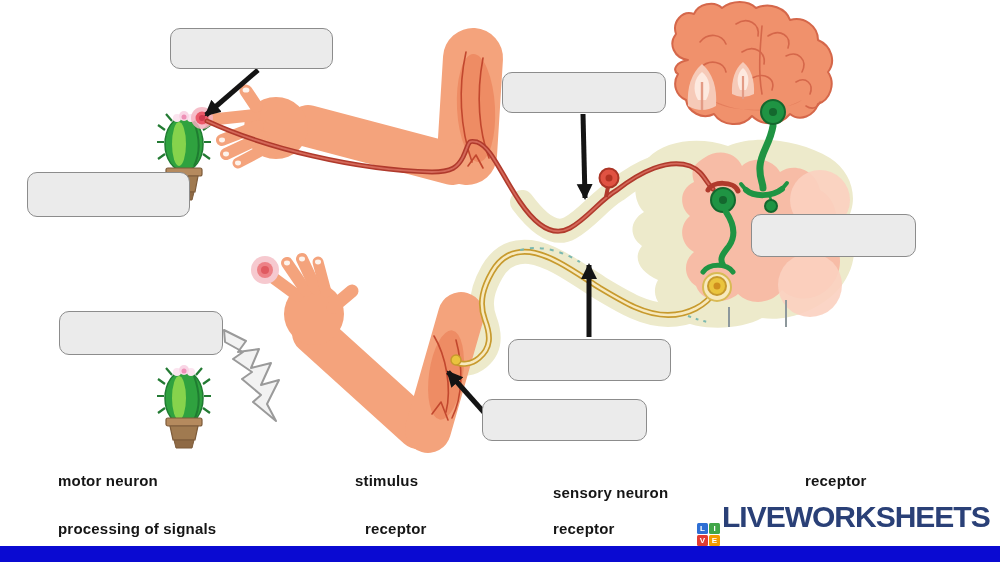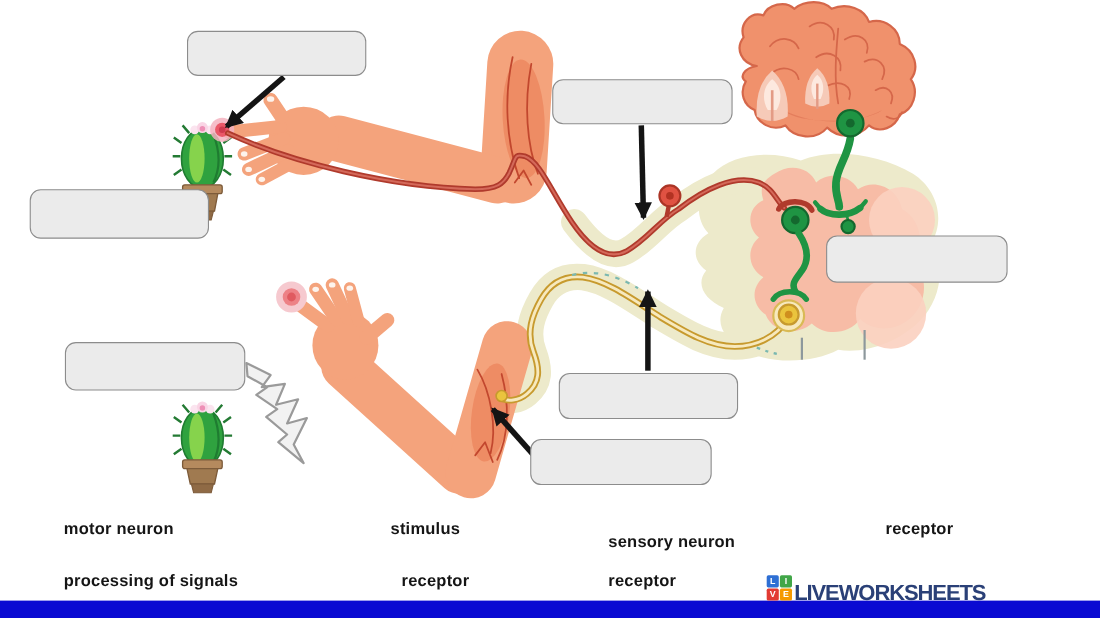--- a/index.html
+++ b/index.html
@@ -32,22 +32,22 @@
         letter-spacing:.2px;z-index:3;white-space:nowrap;}
 
   .footer-bar{position:absolute;left:0;top:546px;width:1000px;height:16px;
               background:var(--footer-bar);z-index:4;}
   .logo{position:absolute;left:697px;top:523px;z-index:5;display:grid;
         grid-template-columns:11px 11px;grid-auto-rows:11px;gap:1px;}
   .logo span{display:flex;align-items:center;justify-content:center;color:#fff;
              font-size:8px;font-weight:bold;border-radius:1.5px;}
   .logo .b0{background:var(--logo-l-bg)} .logo .b1{background:var(--logo-i-bg)}
   .logo .b2{background:var(--logo-v-bg)} .logo .b3{background:var(--logo-e-bg)}
-  .brand{position:absolute;left:722px;top:528px;z-index:5;color:var(--logo-text);
-         font-size:20px;font-weight:bold;letter-spacing:-1px;white-space:nowrap;}
+  .brand{position:absolute;left:722px;top:500px;z-index:5;color:var(--logo-text);
+         font-size:30px;font-weight:bold;letter-spacing:-1px;white-space:nowrap;}
 </style>
 </head>
 <body>
 
 <div class="stage">
 
   <svg width="1000" height="562" viewBox="0 0 1000 562">
     <defs>
       <marker id="ah" markerUnits="userSpaceOnUse" markerWidth="18" markerHeight="18" refX="14" refY="8" orient="auto">
         <path d="M0,0 L16,8 L0,16 Z" fill="#141414"></path>

